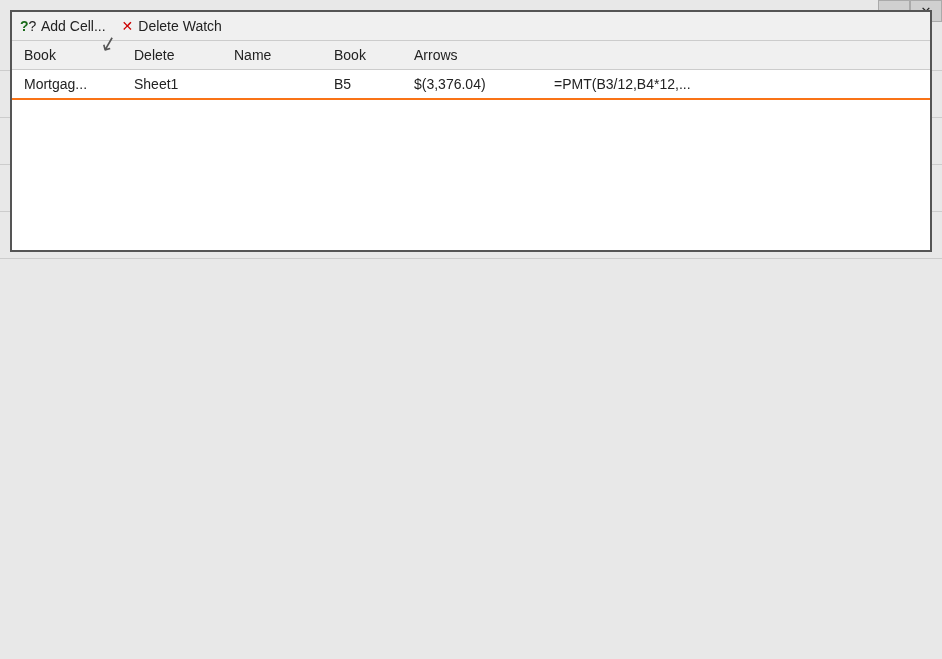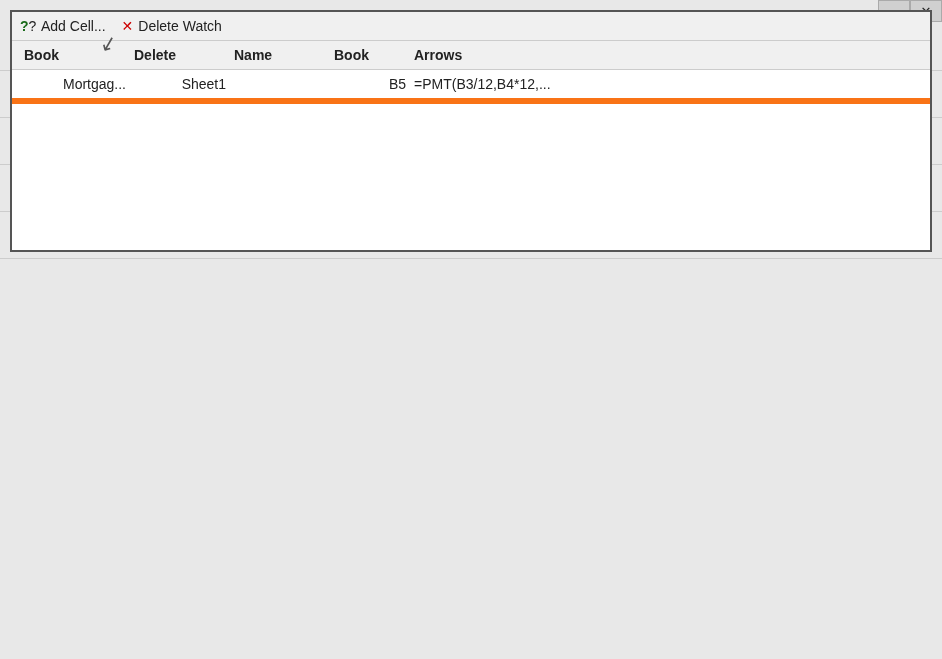--- a/index.html
+++ b/index.html
@@ -74,32 +74,31 @@
     .table-header {
       display: grid;
       grid-template-columns: 110px 100px 100px 80px 140px 1fr;
       background: #f0f0f0;
       border-bottom: 1px solid #ccc;
       padding: 4px 8px;
     }
 
     .table-header-cell {
       font-size: 14px;
-      font-weight: bold;
+      font-weight: normal;
       color: #222;
       padding: 2px 4px;
     }
 
     .table-row {
       display: grid;
       grid-template-columns: 110px 100px 100px 80px 140px 1fr;
       padding: 4px 8px;
-      border-bottom: 6px solid #f97316;
+      border-bottom: 2px solid #f97316;
       background: #fff;
-      text-align: right;
     }
 
     .table-cell {
       font-size: 14px;
       color: #222;
       padding: 2px 4px;
     }
 
     .table-body {
       min-height: 180px;
@@ -207,20 +206,21 @@
       <div class="table-header-cell">Book</div>
       <div class="table-header-cell">Arrows</div>
     </div>
 
     <div class="table-body">
       <div class="table-row">
         <div class="table-cell">Mortgag...</div>
         <div class="table-cell">Sheet1</div>
         <div class="table-cell"></div>
         <div class="table-cell">B5</div>
+        <div class="table-cell">$(3,376.04)</div>
         <div class="table-cell">=PMT(B3/12,B4*12,...</div>
       </div>
     </div>
   </div>
 </div>
 
 <div class="cursor-area">
   <div class="cursor-shape">
     <span style="font-size:20px; color:#555; display:inline-block; transform: rotate(-15deg);">↙</span>
   </div>

